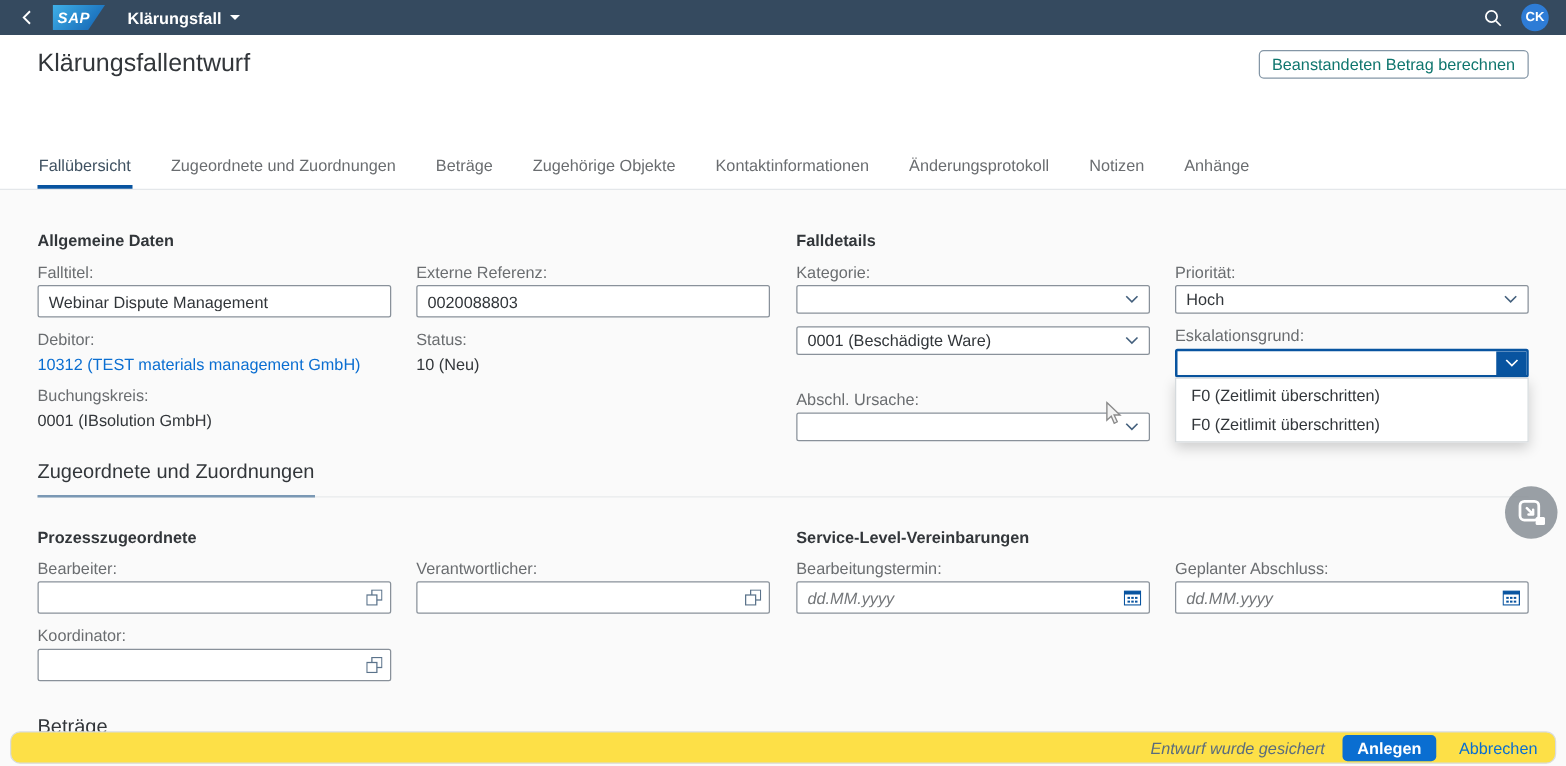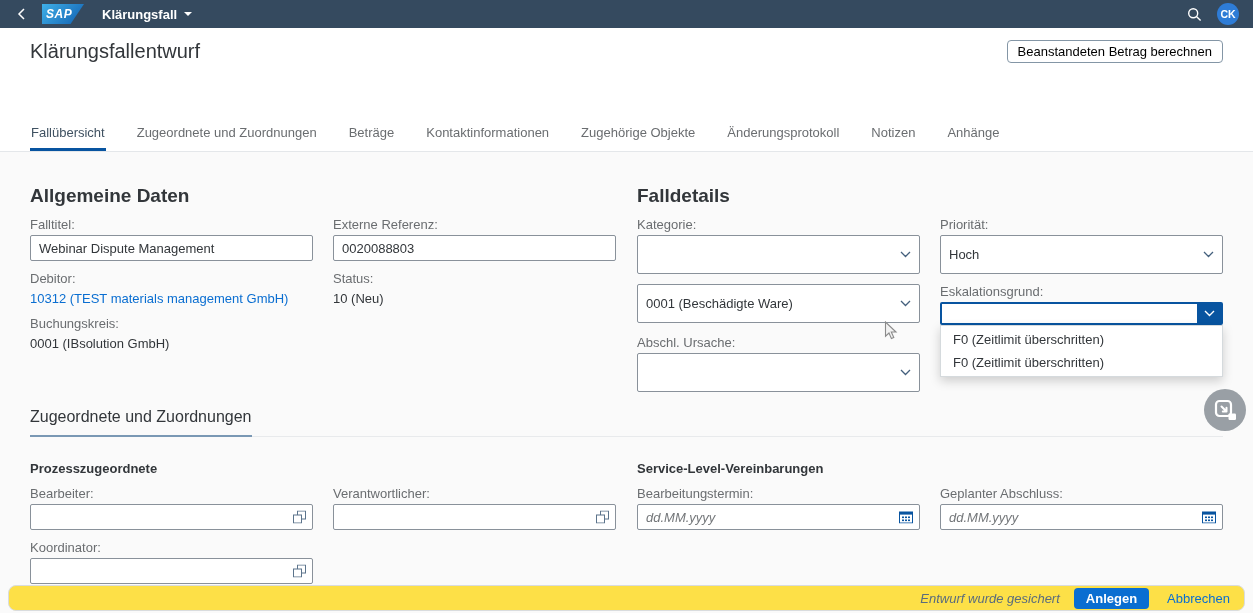--- a/index.html
+++ b/index.html
@@ -33,54 +33,54 @@
   .avatar {
     width:22px; height:22px; border-radius:50%;
     background:#2e7cd6; color:#fff; font-size:10.5px; font-weight:bold;
     display:flex; align-items:center; justify-content:center; cursor:pointer;
   }
   
   .page-header { background:#fff; padding:10px 30px 0 30px; }
   .title-row { display:flex; align-items:center; justify-content:space-between; height:26px; }
   .page-title { font-size:20px; font-weight:400; color:#32363a; }
   .header-btn {
-    background:#fff; border:1px solid #8496a6; color:#000000;
+    background:#fff; border:1px solid #8496a6; color:#0f766e;
     font-family:"Liberation Sans",sans-serif;
     font-size:13px; padding:3px 10px; border-radius:4px; cursor:pointer;
   }
   
   .tabbar {
     background:#fff; display:flex; gap:30px; padding:0 30px;
     margin-top:16px; border-bottom:1px solid #e4e7ea;
   }
   .tab {
     font-size:13px; color:#6a6d70; padding:7px 1px 8px;
     border-bottom:3px solid transparent; cursor:pointer; white-space:nowrap;margin-top:38px;
   }
   .tab.selected { color:#3f5161; border-bottom-color:#0854a0; }
   
   .content { padding:0 30px; position:relative; }
   .halves { display:flex; gap:21px; }
   .half { width:586px; }
-  .group-title { font-weight:bold; font-size:19px; color:#32363a; margin-top:33px; }
+  .group-title { font-weight:bold; font-size:13px; color:#32363a; margin-top:33px; }
   .fields { display:grid; grid-template-columns:283px 283px; column-gap:20px; }
   .field { margin-top:10px; }
   .lbl { display:block; font-size:13px; color:#6a6d70; margin-bottom:3px; }
   .inp {
     width:100%; height:23px; border:1px solid #89919a; border-radius:2px;
     background:#fff; font:13px "Liberation Sans",sans-serif; color:#32363a;
     padding:12px 8px; outline:none;
   }
   .inp::placeholder { font-style:italic; color:#74777a; }
   .inp.with-icon { padding-right:28px; }
   .input-wrap { position:relative; }
   .input-icon { position:absolute; right:7px; top:50%; transform:translateY(-50%); cursor:pointer; line-height:0; }
   .selectbox {
     display:flex; align-items:center; justify-content:space-between;
-    height:39px; padding:0 8px; border:1px solid #89919a; border-radius:2px;
+    height:23px; padding:0 8px; border:1px solid #89919a; border-radius:2px;
     background:#fff; font-size:13px; color:#32363a; cursor:pointer;
   }
   .txt-val { font-size:13px; color:#32363a; padding-top:2px; }
   .link { color:#0a6ed1; text-decoration:none; cursor:pointer; }
   
   .combo { position:relative; }
   .combo-box {
     display:flex; align-items:stretch; height:23px;
     border:2px solid #0854a0; border-radius:2px; background:#fff; overflow:hidden;
   }
@@ -156,22 +156,22 @@
 
 <div class="page-header">
   <div class="title-row">
     <span class="page-title">Klärungsfallentwurf</span>
     <button class="header-btn">Beanstandeten Betrag berechnen</button>
   </div>
   <div class="tabbar" style="margin:16px -30px 0 -30px; padding:0 30px;">
     <span class="tab selected">Fallübersicht</span>
     <span class="tab">Zugeordnete und Zuordnungen</span>
     <span class="tab">Beträge</span>
+    <span class="tab">Zugehörige Objekte</span>
     <span class="tab">Kontaktinformationen</span>
-    <span class="tab">Zugehörige Objekte</span>
     <span class="tab">Änderungsprotokoll</span>
     <span class="tab">Notizen</span>
     <span class="tab">Anhänge</span>
   </div>
 </div>
 
 <div class="content">
 
   <div class="halves">
     <div class="half">

